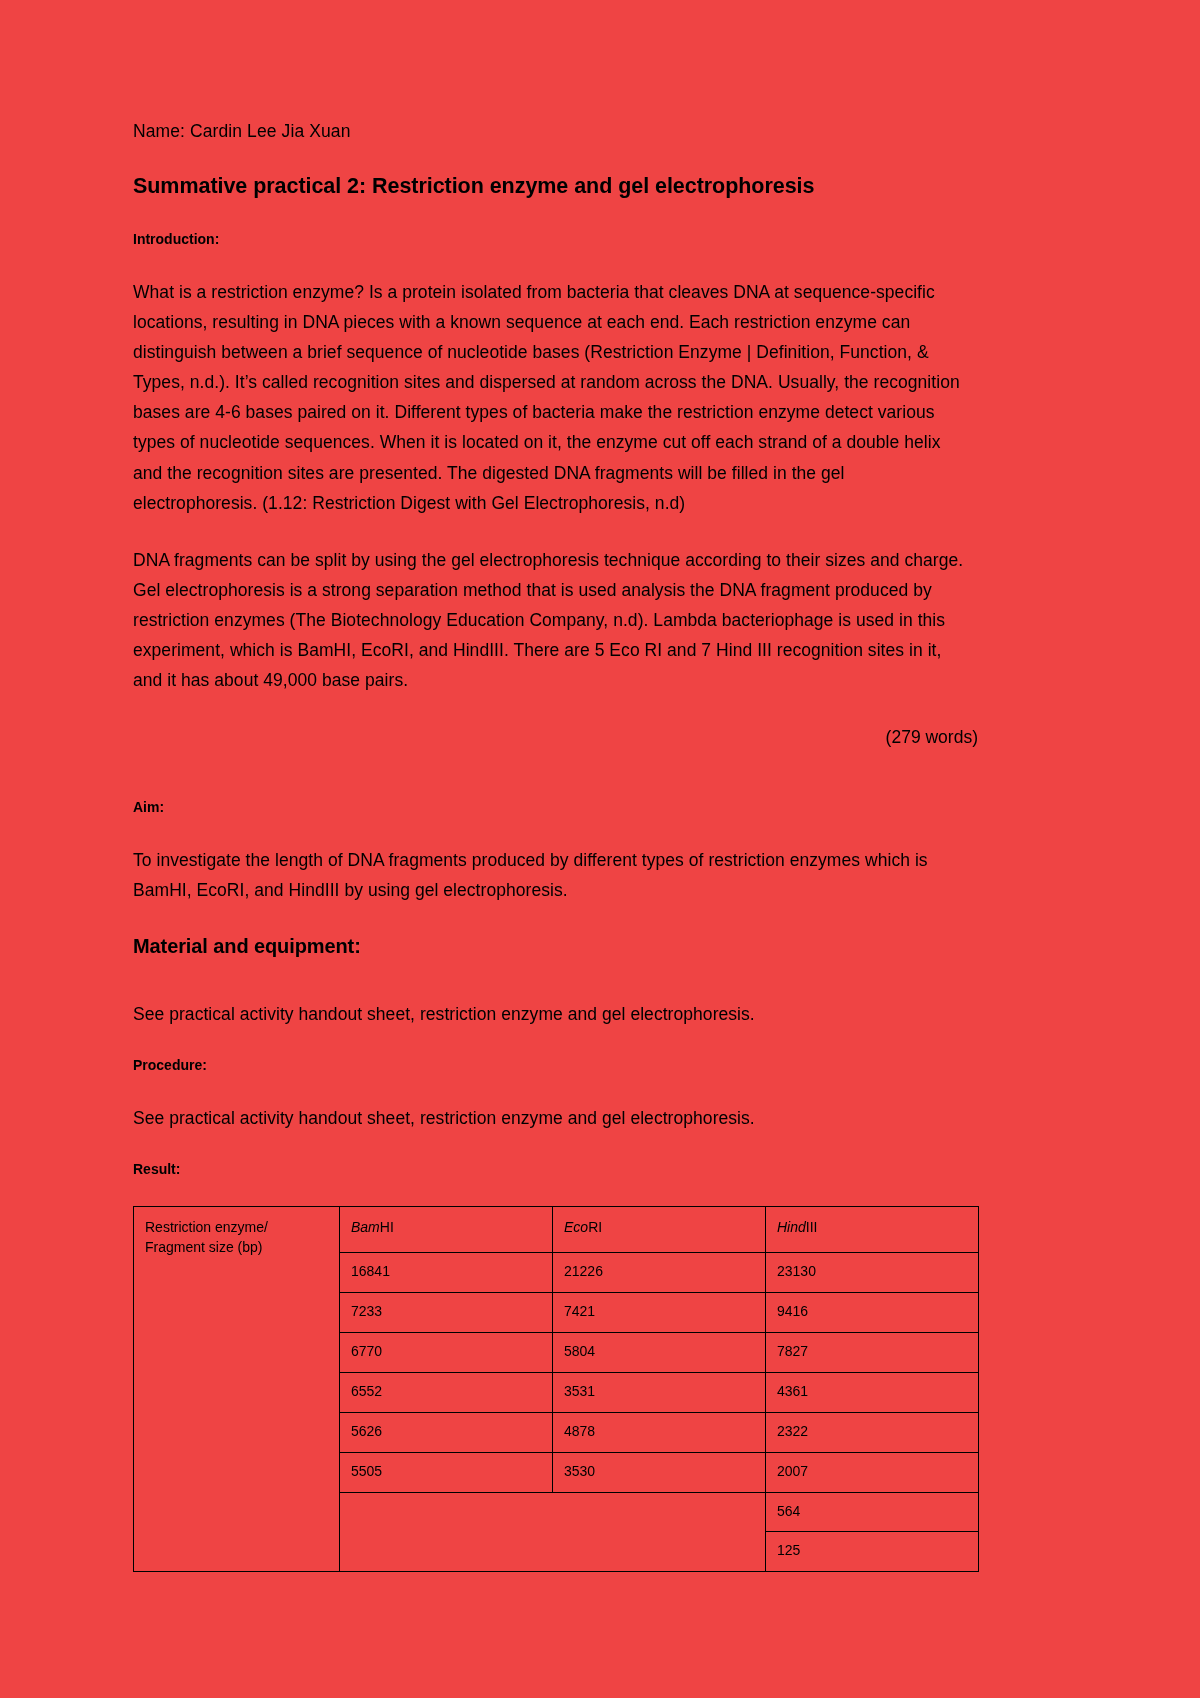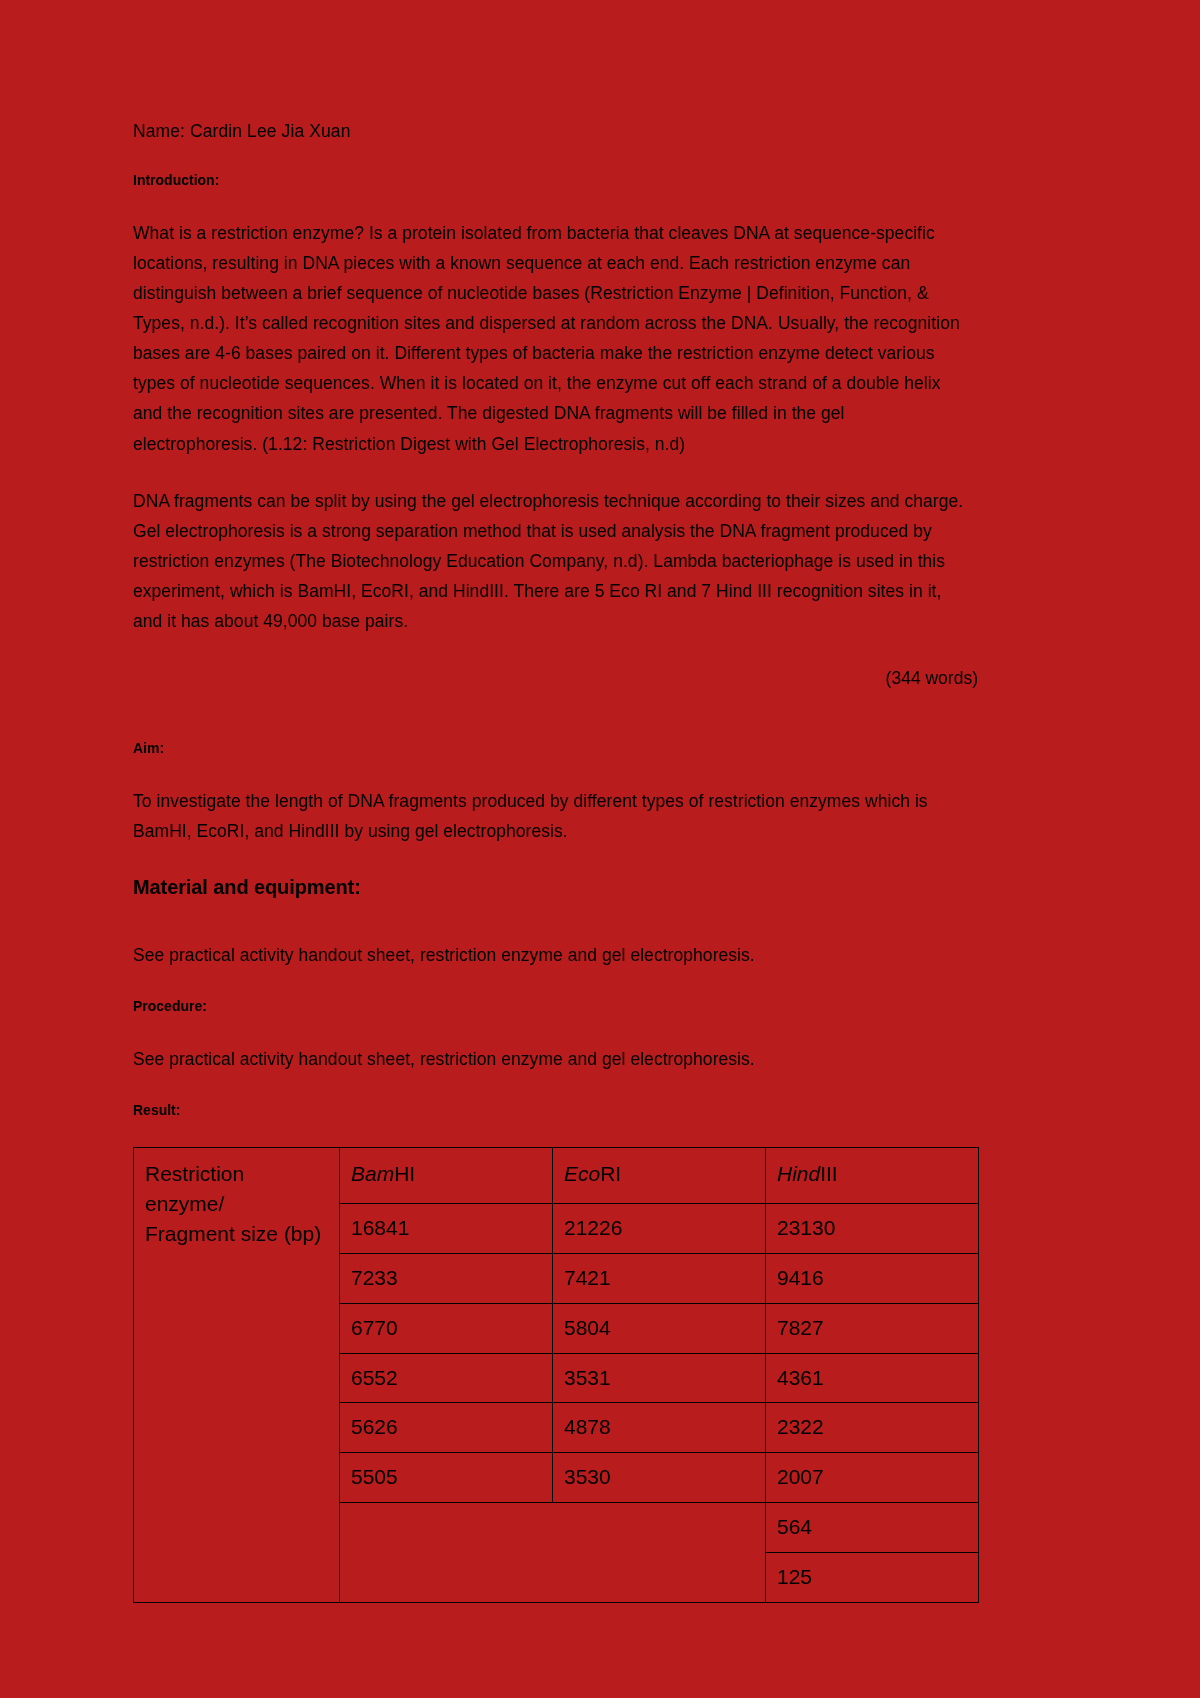--- a/index.html
+++ b/index.html
@@ -11,21 +11,21 @@
     width: 1200px;
     height: 1698px;
     font-family: "Liberation Sans", sans-serif;
     color: #000000;
     -webkit-font-smoothing: antialiased;
   }
   .page {
     position: relative;
     width: 1200px;
     height: 1698px;
-    background: #b91c1c;
+    background: #ef4444;
     box-sizing: border-box;
     padding: 118px 213px 0 133px;
   }
   .doc-body {
     width: 845px;
   }
 
   
   .meta-line {
     font-size: 17.5px;
@@ -70,21 +70,21 @@
   
   .result-table {
     border-collapse: collapse;
     width: 845px;
     table-layout: fixed;
     margin-top: 3px;
   }
   .result-table td {
     border: 1.4px solid #000000;
     padding: 9px 11px 10px 11px;
-    font-size: 21px;
+    font-size: 14px;
     line-height: 1.42;
     vertical-align: top;
     height: 19px;
   }
   .result-table td.hdr {
     padding-top: 11px;
     padding-bottom: 14px;
   }
   .col-label { width: 206px; }
   .col-bam   { width: 213px; }
@@ -94,28 +94,29 @@
   .ital { font-style: italic; }
 </style>
 </head>
 <body>
 
 <div class="page">
   <div class="doc-body">
 
     <div class="meta-line">Name: Cardin Lee Jia Xuan</div>
 
+    <div class="title">Summative practical 2: Restriction enzyme and gel electrophoresis</div>
 
     <div class="h-sub">Introduction:</div>
 
     <p class="para">What is a restriction enzyme? Is a protein isolated from bacteria that cleaves DNA at sequence-specific locations, resulting in DNA pieces with a known sequence at each end. Each restriction enzyme can distinguish between a brief sequence of nucleotide bases (Restriction Enzyme | Definition, Function, &amp; Types, n.d.). It’s called recognition sites and dispersed at random across the DNA. Usually, the recognition bases are 4-6 bases paired on it. Different types of bacteria make the restriction enzyme detect various types of nucleotide sequences. When it is located on it, the enzyme cut off each strand of a double helix and the recognition sites are presented. The digested DNA fragments will be filled in the gel electrophoresis. (1.12: Restriction Digest with Gel Electrophoresis, n.d)</p>
 
     <p class="para">DNA fragments can be split by using the gel electrophoresis technique according to their sizes and charge. Gel electrophoresis is a strong separation method that is used analysis the DNA fragment produced by restriction enzymes (The Biotechnology Education Company, n.d). Lambda bacteriophage is used in this experiment, which is BamHI, EcoRI, and HindIII. There are 5 Eco RI and 7 Hind III recognition sites in it, and it has about 49,000 base pairs.</p>
 
-    <div class="wordcount">(344 words)</div>
+    <div class="wordcount">(279 words)</div>
 
     <div class="h-sub">Aim:</div>
 
     <p class="para">To investigate the length of DNA fragments produced by different types of restriction enzymes which is BamHI, EcoRI, and HindIII by using gel electrophoresis.</p>
 
     <div class="h-big">Material and equipment:</div>
 
     <p class="para">See practical activity handout sheet, restriction enzyme and gel electrophoresis.</p>
 
     <div class="h-sub">Procedure:</div>

